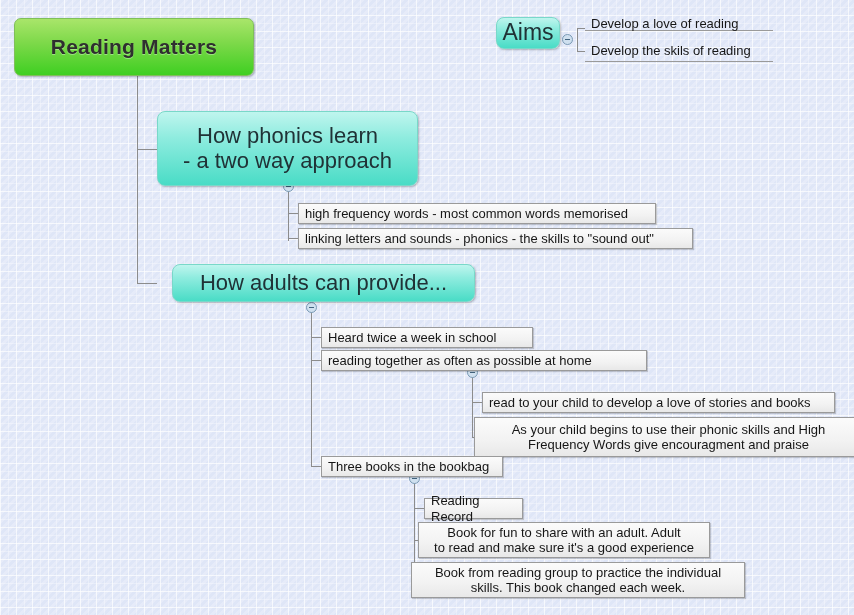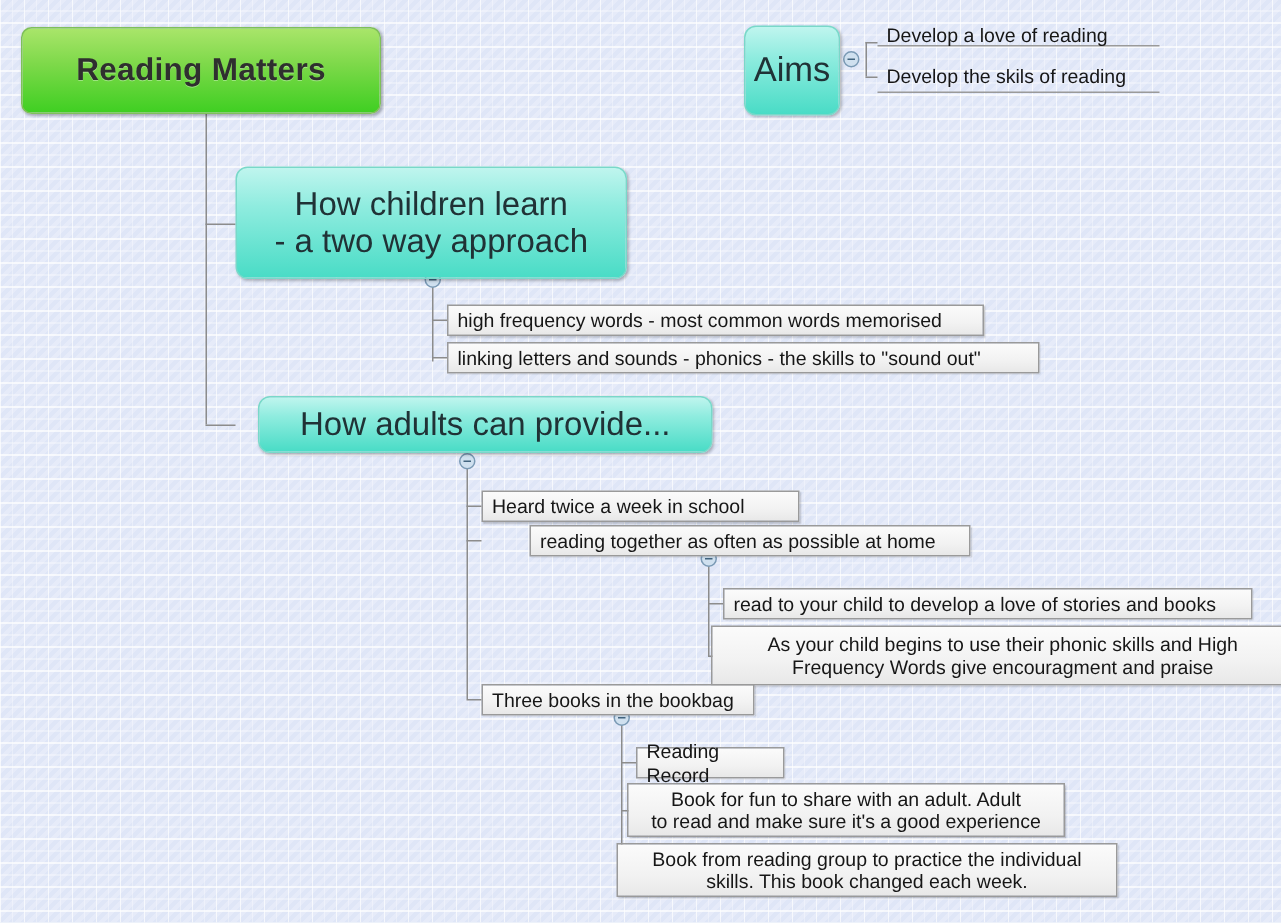--- a/index.html
+++ b/index.html
@@ -163,38 +163,38 @@
   <div class="conn h" style="left:577px; top:51px; width:8px;"></div>
 
   <div class="toggle" style="left:562px; top:34px;"></div>
   <div class="toggle" style="left:283px; top:181px;"></div>
   <div class="toggle" style="left:306px; top:302px;"></div>
   <div class="toggle" style="left:467px; top:367px;"></div>
   <div class="toggle" style="left:409px; top:473px;"></div>
 
   <div class="node node-root" style="left:14px; top:18px; width:240px; height:58px;">Reading Matters</div>
 
-  <div class="node node-teal small" style="left:496px; top:17px; width:64px; height:60px; font-size:23px;">Aims</div>
+  <div class="node node-teal small" style="left:496px; top:17px; width:64px; height:32px; font-size:23px;">Aims</div>
 
   <div class="node node-underline" style="left:585px; top:17px; width:188px; height:14px;">Develop a love of reading</div>
 
   <div class="node node-underline" style="left:585px; top:40px; width:188px; height:22px;">Develop the skils of reading</div>
 
-  <div class="node node-teal" style="left:157px; top:111px; width:261px; height:75px; white-space:pre-line;">How children learn
+  <div class="node node-teal" style="left:157px; top:111px; width:261px; height:75px; white-space:pre-line;">How phonics learn
 - a two way approach</div>
 
   <div class="node node-box left" style="left:298px; top:228px; width:395px; height:21px;">linking letters and sounds - phonics - the skills to "sound out"</div>
 
   <div class="node node-box left" style="left:298px; top:203px; width:358px; height:21px;">high frequency words - most common words memorised</div>
 
   <div class="node node-teal" style="left:172px; top:264px; width:303px; height:38px;">How adults can provide...</div>
 
   <div class="node node-box left" style="left:321px; top:327px; width:212px; height:21px;">Heard twice a week in school</div>
 
-  <div class="node node-box left" style="left:321px; top:350px; width:294px; height:21px;margin-left:32px;">reading together as often as possible at home</div>
+  <div class="node node-box left" style="left:321px; top:350px; width:326px; height:21px;">reading together as often as possible at home</div>
 
   <div class="node node-box left" style="left:482px; top:392px; width:353px; height:21px;">read to your child to develop a love of stories and books</div>
 
   <div class="node node-box" style="left:474px; top:417px; width:389px; height:40px;">As your child begins to use their phonic skills and High
 Frequency Words give encouragment and praise</div>
 
   <div class="node node-box left" style="left:321px; top:456px; width:182px; height:21px;">Three books in the bookbag</div>
 
   <div class="node node-box left" style="left:424px; top:498px; width:99px; height:21px;">Reading Record</div>
 

